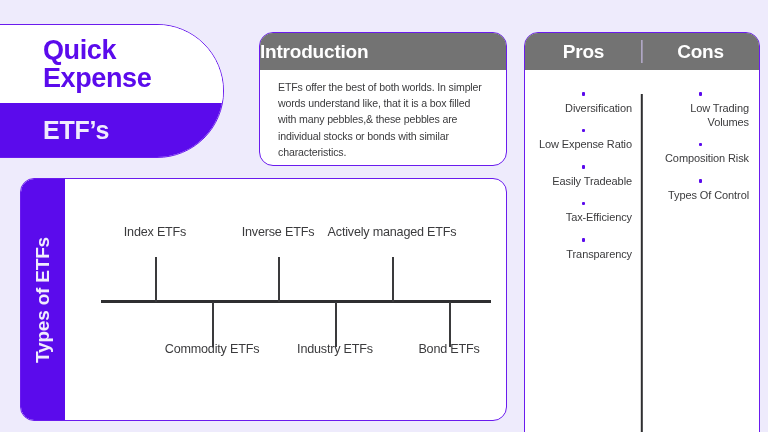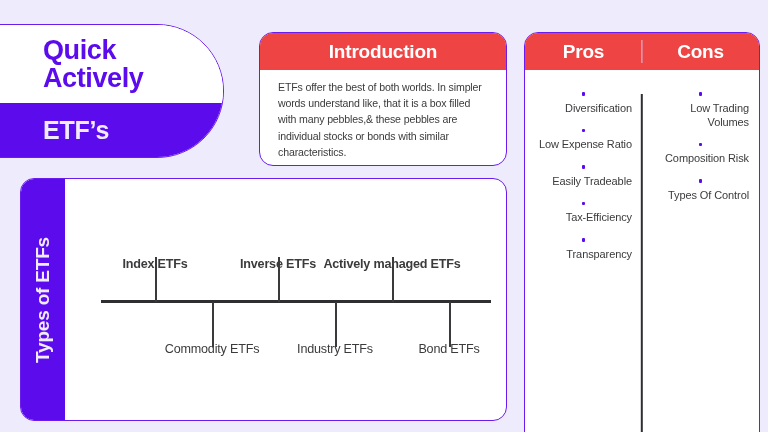--- a/index.html
+++ b/index.html
@@ -67,23 +67,22 @@
   
   .card {
     position: absolute;
     background: #ffffff;
     border: 1.3px solid #6A1BEE;
     border-radius: 14px;
     box-sizing: border-box;
     overflow: hidden;
   }
   .card-header {
-    background: #ef4444;
+    background: #737373;
     color: #ffffff;
-    text-align: center;
     font-weight: 700;
     letter-spacing: -0.2px;
   }
 
   
   .intro-card {
     left: 259px;
     top: 22px;
     width: 248px;
     height: 134px;
@@ -218,33 +217,33 @@
   .tl-tick.up   { top: 78px;  height: 45px; }
   .tl-tick.down { top: 123px; height: 45px; }
   .tl-label {
     position: absolute;
     color: #3B3B3D;
     font-size: 12.6px;
     letter-spacing: -0.2px;
     white-space: nowrap;
     transform: translateX(-50%);
   }
-  .tl-label.up   { top: 78px; font-weight: bold; }
+  .tl-label.up   { top: 46px; }
   .tl-label.down { top: 163px; }
 </style>
 </head>
 <body>
 
 <div class="canvas">
 
   <div class="summary-card">
     <div class="summary-top">
       <div class="summary-title">
         <div>Quick</div>
-        <div>Actively</div>
+        <div>Expense</div>
       </div>
     </div>
     <div class="summary-bottom">
       <div class="summary-sub">ETF’s</div>
     </div>
   </div>
 
   <div class="card intro-card">
     <div class="card-header intro-header">Introduction</div>
     <div class="intro-body">ETFs offer the best of both worlds. In simpler words understand like, that it is a box filled with many pebbles,&amp; these pebbles are individual stocks or bonds with similar characteristics.</div>

